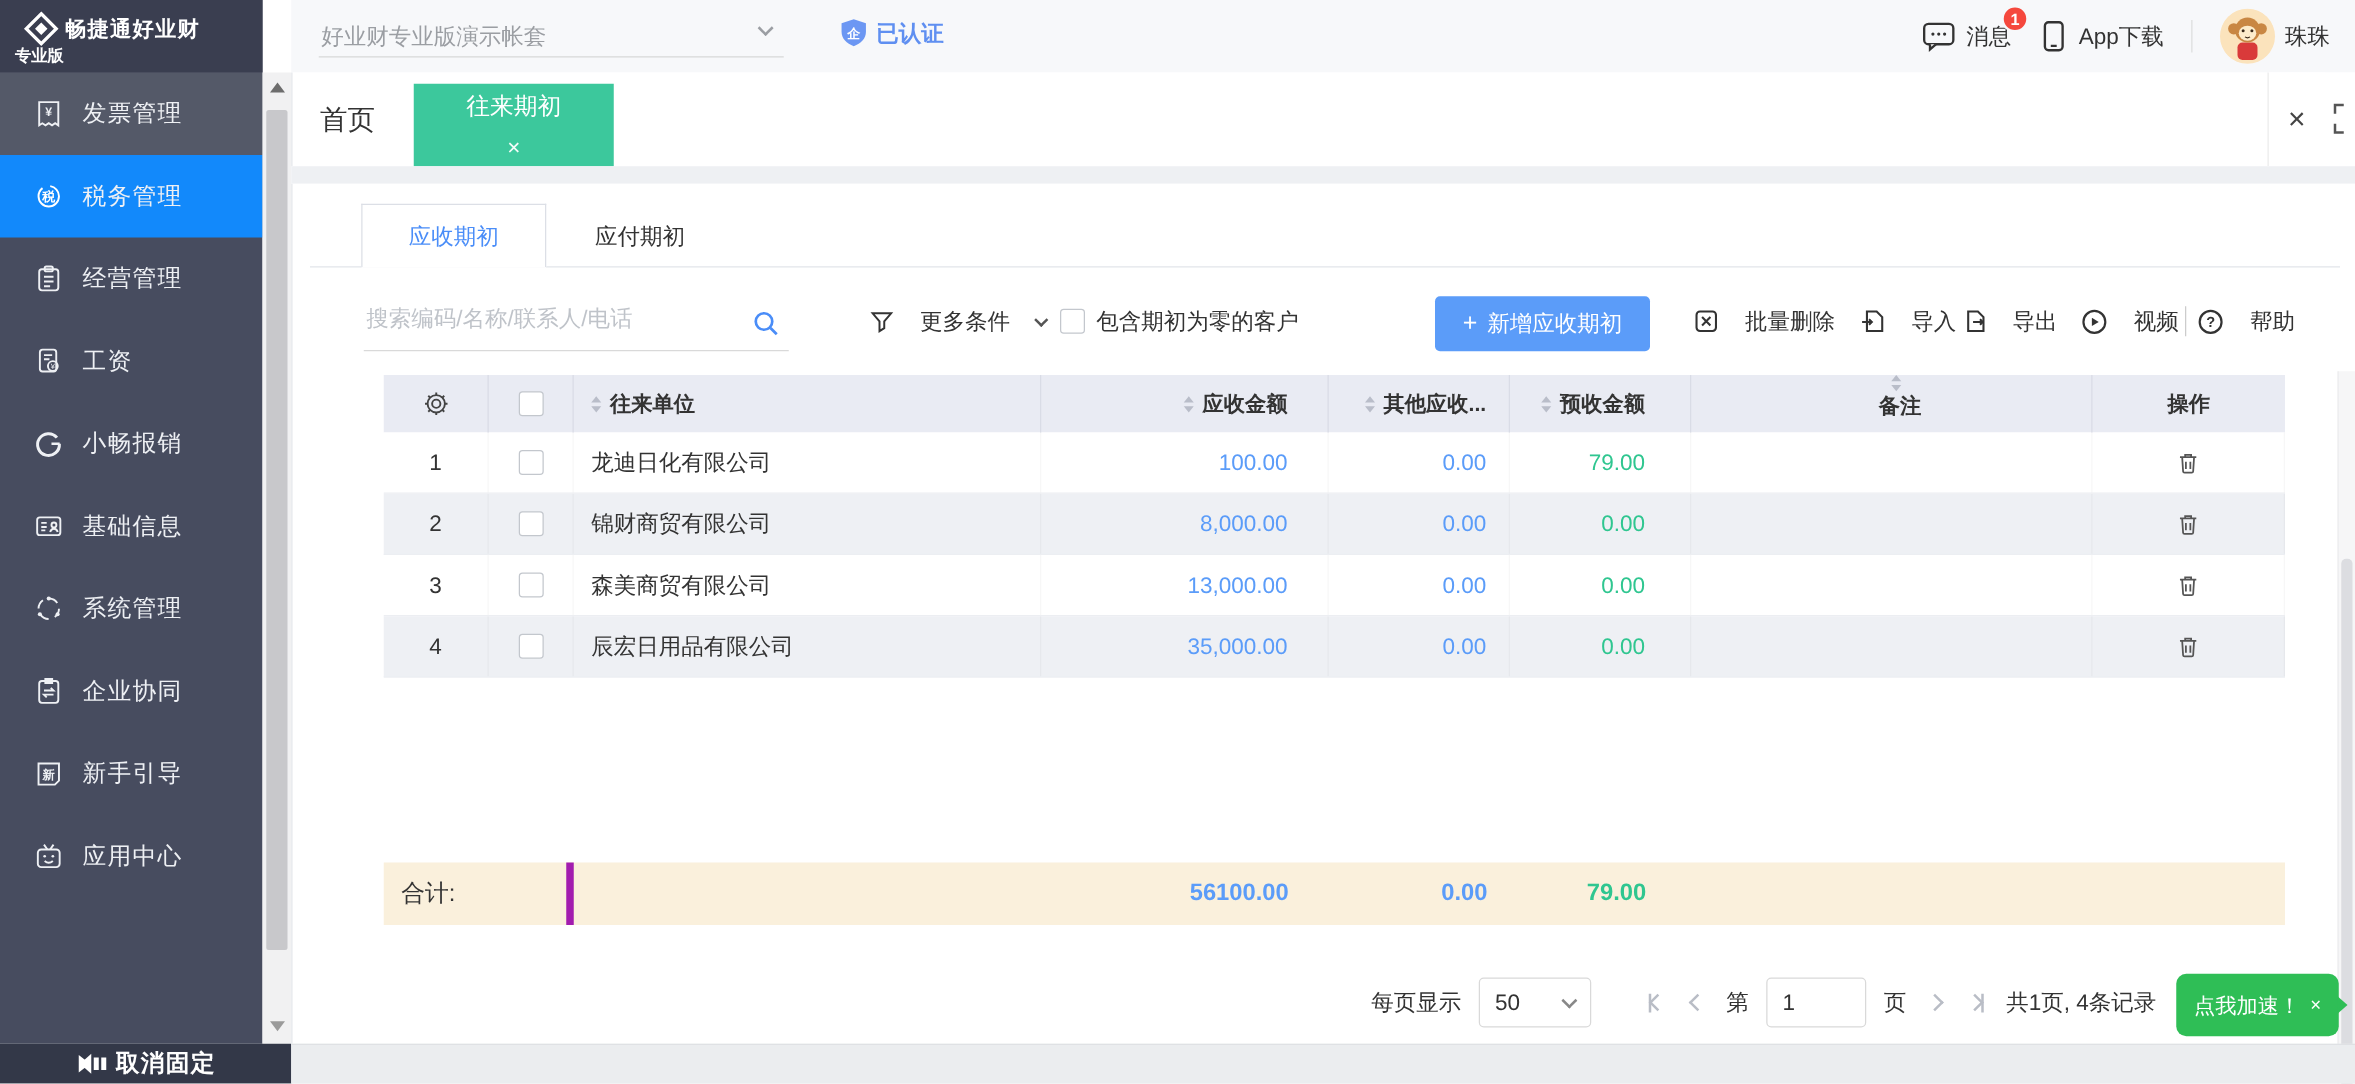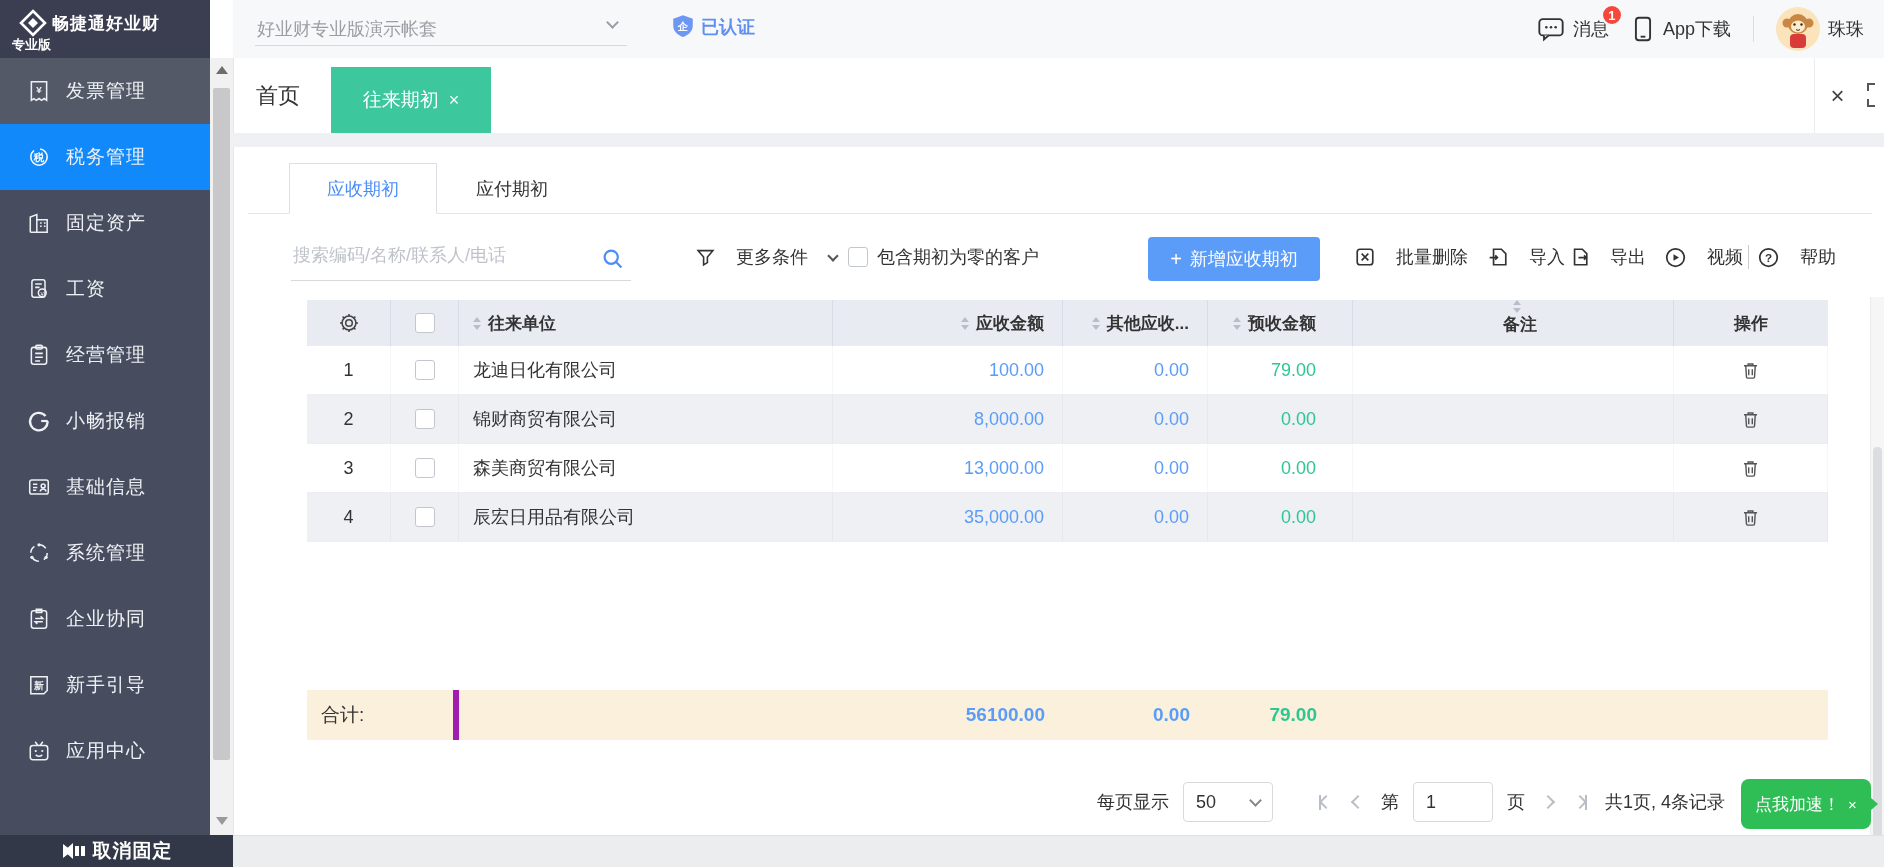--- a/index.html
+++ b/index.html
@@ -38,21 +38,21 @@
   .certified span{color:#5f8ff1;font-size:18px;font-weight:bold;}
   .top-right{position:absolute;right:20px;top:0;height:58px;display:flex;align-items:center;gap:22px;}
   .tr-item{display:flex;align-items:center;gap:8px;cursor:pointer;position:relative;}
   .tr-item .lbl{font-size:18px;color:#333;}
   .badge{position:absolute;top:-12px;right:-14px;min-width:22px;height:22px;border-radius:11px;background:#f5483d;color:#fff;font-size:13px;font-weight:bold;display:flex;align-items:center;justify-content:center;border:2px solid #f7f8fa;}
   .vdiv{width:1px;height:26px;background:#ddd;}
   .avatar{width:44px;height:44px;border-radius:50%;overflow:hidden;background:#fbe9cf;flex:0 0 44px;}
   
   .tabbar{left:233px;top:58px;width:1651px;height:75px;background:#fff;border-left:1px solid #e4e6ea;}
   .tab-home{position:absolute;left:22px;top:0;height:75px;display:flex;align-items:center;font-size:22px;color:#333;cursor:pointer;}
-  .tab-active{position:absolute;left:97px;top:9px;width:160px;height:66px;background:#3cc89c;color:#fff;display:flex;align-items:center;justify-content:center;gap:10px;font-size:19px;cursor:pointer;}
+  .tab-active{position:absolute;left:97px;top:9px;width:160px;height:66px;background:#3cc89c;color:#fff;display:flex;align-items:center;justify-content:center;gap:10px;font-size:19px;cursor:pointer;flex-direction:column;}
   .tab-active .x{font-size:18px;opacity:.95;cursor:pointer;}
   .tab-close-box{position:absolute;right:24px;top:0;width:46px;height:75px;border-left:1px solid #ececec;display:flex;align-items:center;justify-content:center;color:#444;font-size:24px;cursor:pointer;background:#fff;}
   .tab-frag{position:absolute;right:0;top:24px;width:18px;height:26px;overflow:hidden;color:#555;}
   
   .graystrip{left:233px;top:133px;width:1651px;height:14px;background:#eef0f3;}
   .panel{left:233px;top:147px;width:1651px;height:688px;background:#fff;border-left:1px solid #e4e6ea;}
   .bottomstrip{left:233px;top:835px;width:1651px;height:32px;background:#ebedef;border-top:1px solid #dfe1e4;}
   
   .subtabs-line{position:absolute;left:14px;top:66px;width:1624px;height:1px;background:#e2e5ea;}
   .subtab{position:absolute;top:16px;height:51px;display:flex;align-items:center;justify-content:center;font-size:18px;cursor:pointer;}
@@ -76,21 +76,21 @@
   .table{position:absolute;left:73px;top:153px;width:1521px;}
   .t-header{display:flex;height:46px;background:#e9ebf3;align-items:center;font-weight:bold;font-size:17px;color:#333;}
   .t-header>div{height:100%;display:flex;align-items:center;border-right:1px solid #d9dce6;}
   .t-header>div:last-child{border-right:none;}
   .t-row{display:flex;height:49px;align-items:center;border-bottom:1px solid #eceef2;font-size:18px;background:#fff;}
   .t-row.alt{background:#eef0f4;}
   .t-row>div{height:100%;display:flex;align-items:center;border-right:1px solid rgba(0,0,0,0.03);}
   .c0{width:84px;justify-content:center;}
   .c1{width:68px;justify-content:center;}
   .c2{width:374px;padding-left:14px;}
-  .c3{width:230px;justify-content:flex-end;padding-right:18px;}
+  .c3{width:230px;justify-content:flex-end;padding-right:32px;}
   .c4{width:145px;justify-content:flex-end;padding-right:18px;}
   .c5{width:145px;justify-content:flex-end;padding-right:36px;}
   .c6{width:321px;padding-left:14px;flex-direction:column;}
   .c7{width:154px;justify-content:center;}
   .num-blue{color:#5b9cf9;}
   .num-green{color:#2fc690;}
   .sort{display:inline-flex;flex-direction:column;margin-right:7px;gap:3px;}
   .sort i{width:0;height:0;border-left:4px solid transparent;border-right:4px solid transparent;}
   .sort .up{border-bottom:5px solid #b9bdc9;}
   .sort .dn{border-top:5px solid #b9bdc9;}
@@ -156,52 +156,40 @@
                 <text x="11" y="14.5" font-size="9.5" fill="#fff" stroke="none" text-anchor="middle" font-weight="bold">税</text>
               </g>
             </svg>
           </span>
         <span class="mlabel">税务管理</span>
       </div>
       <div class="mitem">
         <span class="micon">
             <svg width="24" height="24" viewBox="0 0 22 22">
               <g fill="none" stroke="#eef0f4" stroke-width="1.4">
-                <path d="M3 19.5V5.5l6-2.2v16.2"></path>
-                <path d="M9 8h9.5v11.5H3"></path>
-                <path d="M12 11h1.5M15.5 11H17M12 14h1.5M15.5 14H17"></path>
-              </g>
-            </svg>
-          </span>
-        <span class="mlabel">固定资产</span>
+                <rect x="4" y="4" width="14" height="15.5" rx="2"></rect>
+                <rect x="8" y="2" width="6" height="3.6" rx="1.2"></rect>
+                <path d="M7.5 9.5h7M7.5 13h7M7.5 16.5h4.5"></path>
+              </g>
+            </svg>
+          </span>
+        <span class="mlabel">经营管理</span>
       </div>
       <div class="mitem">
         <span class="micon">
             <svg width="24" height="24" viewBox="0 0 22 22">
               <g fill="none" stroke="#eef0f4" stroke-width="1.4">
                 <rect x="4.5" y="2.5" width="12" height="16" rx="2"></rect>
                 <path d="M7.5 6.5h6M7.5 9.5h4"></path>
                 <circle cx="14" cy="14.5" r="3.6"></circle>
                 <text x="14" y="17" font-size="5.5" fill="#eef0f4" stroke="none" text-anchor="middle">¥</text>
               </g>
             </svg>
           </span>
         <span class="mlabel">工资</span>
-      </div>
-      <div class="mitem">
-        <span class="micon">
-            <svg width="24" height="24" viewBox="0 0 22 22">
-              <g fill="none" stroke="#eef0f4" stroke-width="1.4">
-                <rect x="4" y="4" width="14" height="15.5" rx="2"></rect>
-                <rect x="8" y="2" width="6" height="3.6" rx="1.2"></rect>
-                <path d="M7.5 9.5h7M7.5 13h7M7.5 16.5h4.5"></path>
-              </g>
-            </svg>
-          </span>
-        <span class="mlabel">经营管理</span>
       </div>
       <div class="mitem">
         <span class="micon">
             <svg width="24" height="24" viewBox="0 0 22 22">
               <g fill="none" stroke="#eef0f4" stroke-width="2.2">
                 <path d="M17 6.5A8 8 0 1 0 18.8 11"></path>
                 <path d="M13 11h6" stroke-width="2"></path>
               </g>
             </svg>
           </span>

